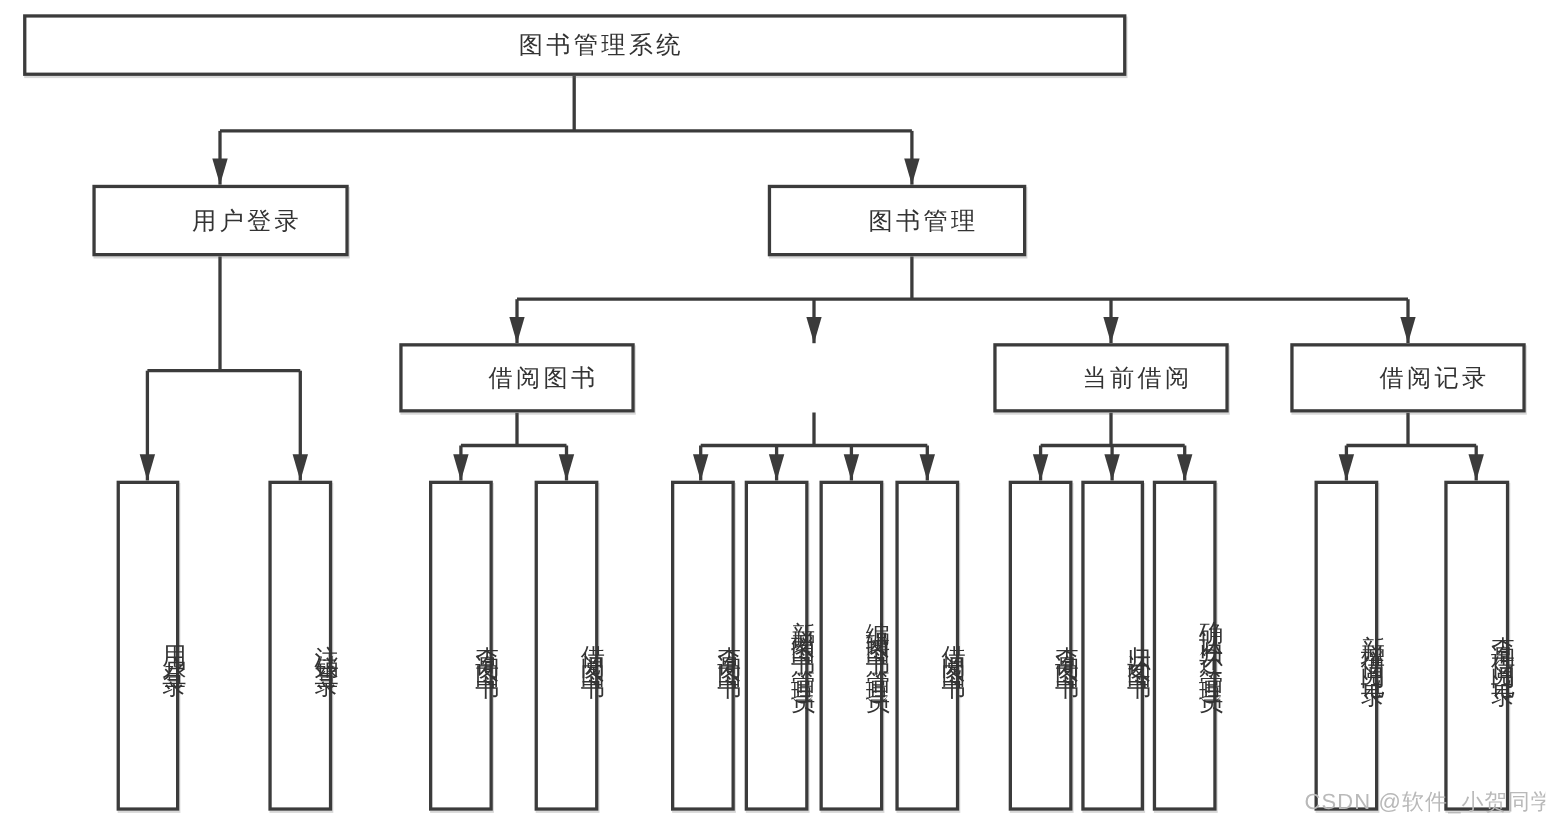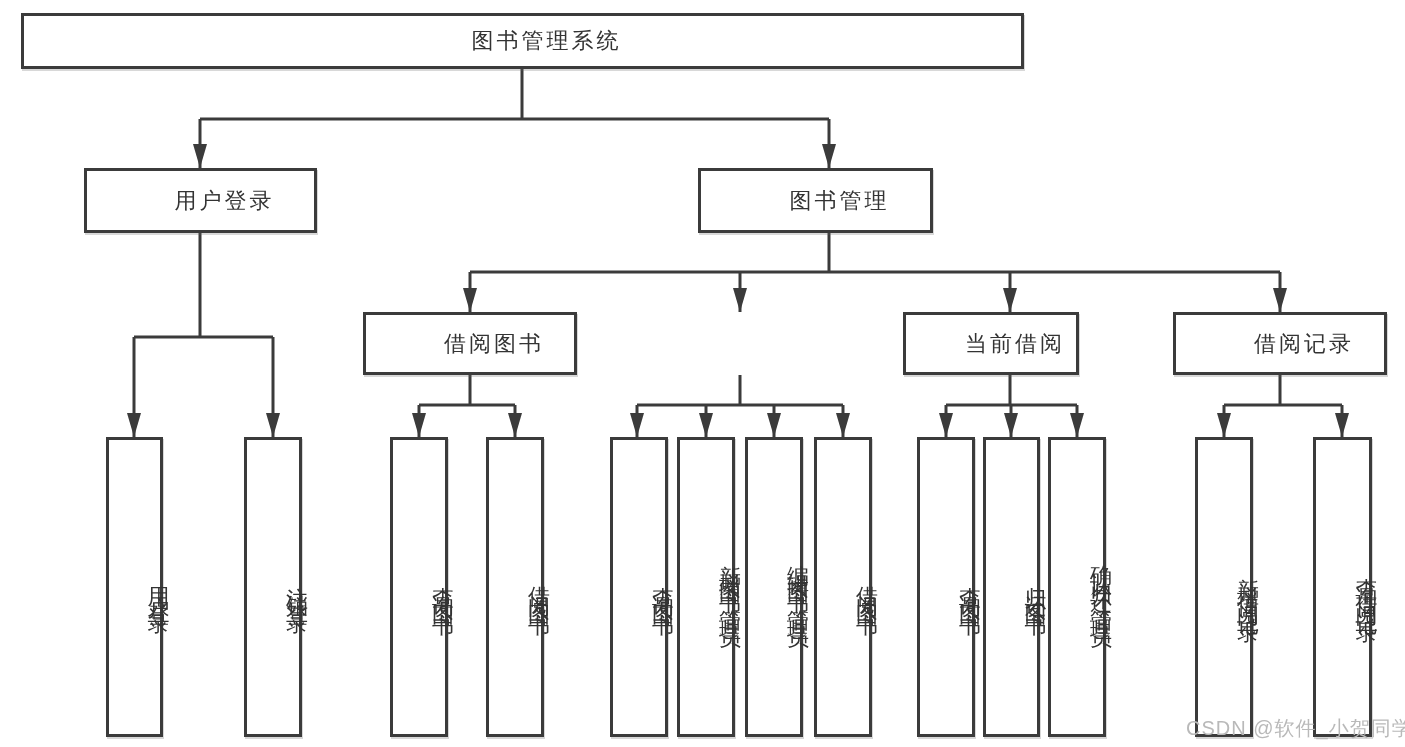--- a/index.html
+++ b/index.html
@@ -101,21 +101,21 @@
   <div class="node hbox" style="left:84px;top:168px;width:233px;height:65px">
     <span>用户登录</span>
   </div>
   <div class="node hbox" style="left:698px;top:168px;width:235px;height:65px">
     <span>图书管理</span>
   </div>
 
   <div class="node hbox" style="left:363px;top:312px;width:214px;height:63px">
     <span>借阅图书</span>
   </div>
-  <div class="node hbox" style="left:903px;top:312px;width:176px;height:63px">
+  <div class="node hbox" style="left:903px;top:312px;width:214px;height:63px">
     <span>当前借阅</span>
   </div>
   <div class="node hbox" style="left:1173px;top:312px;width:214px;height:63px">
     <span>借阅记录</span>
   </div>
 
   <div class="node" style="left:106px;top:437px;width:57px;height:300px">
     <span class="vtext">用户登录</span>
   </div>
   <div class="node" style="left:244px;top:437px;width:58px;height:300px">

